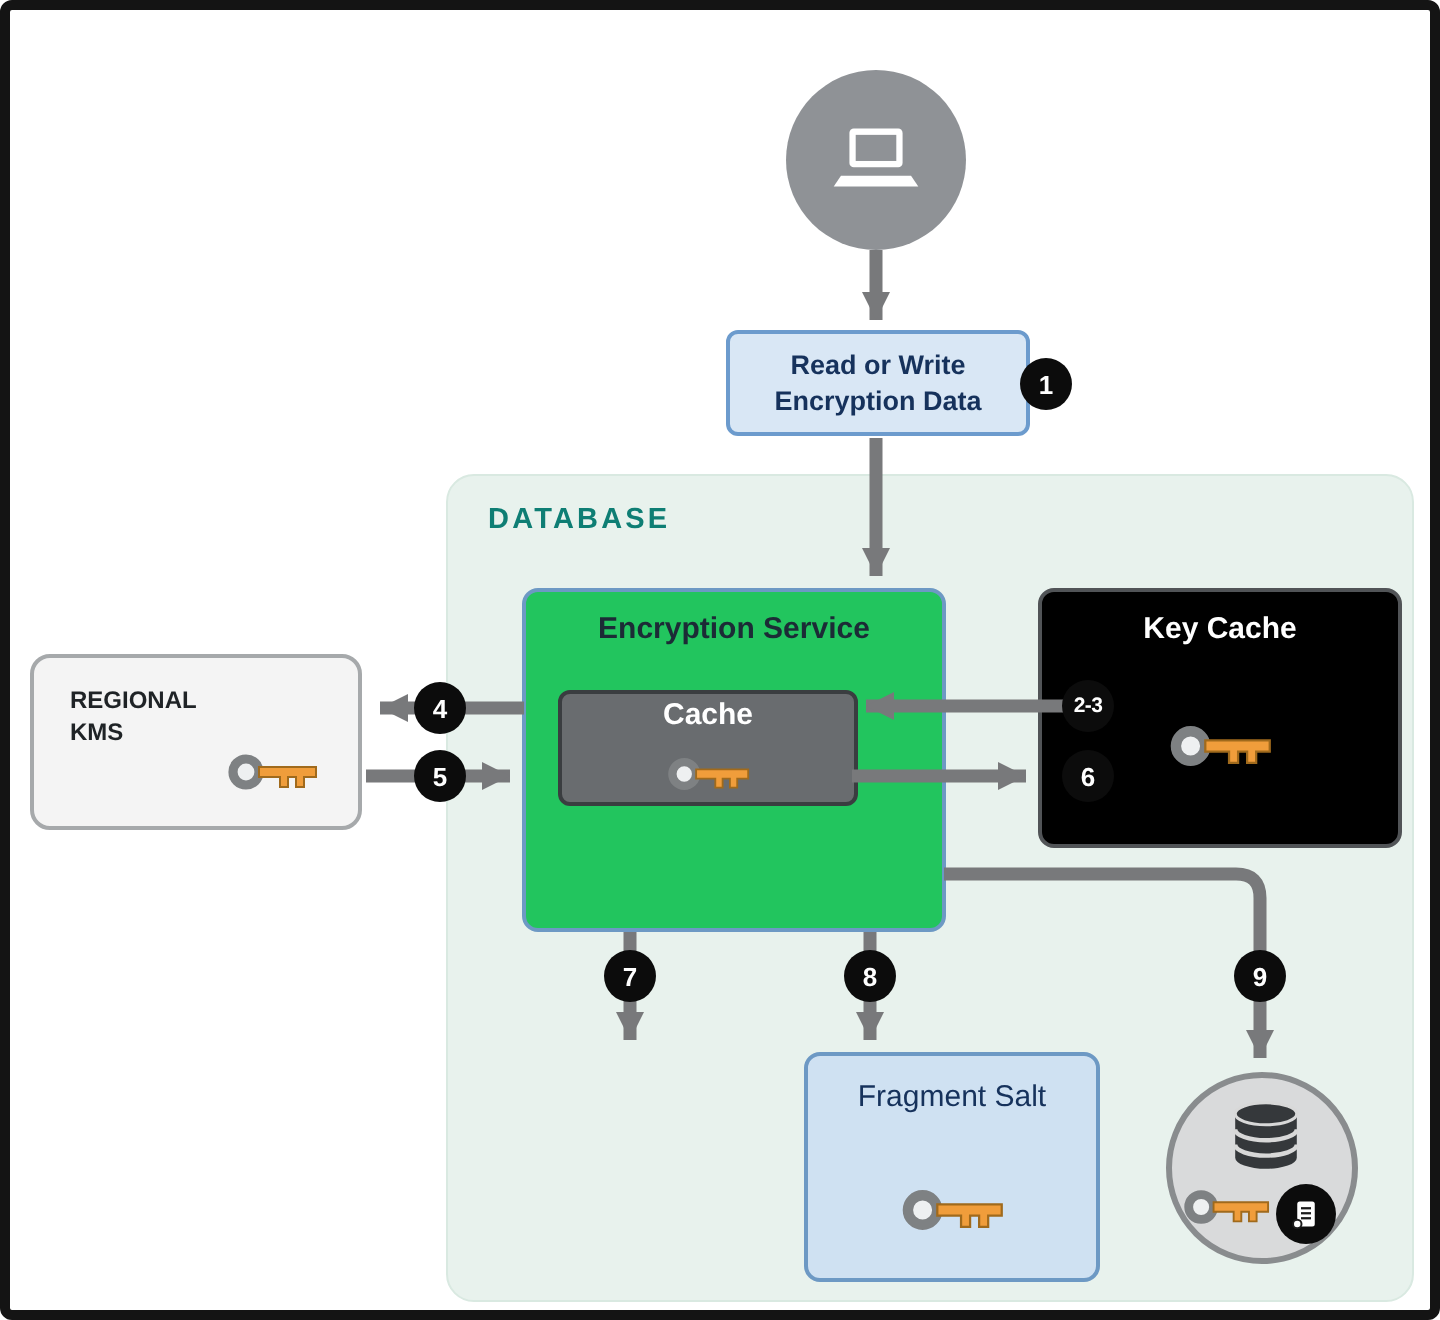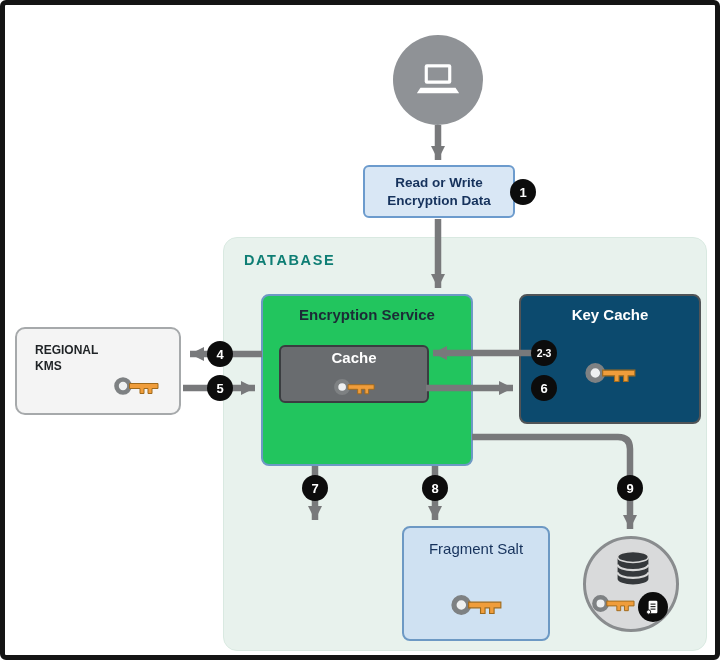--- a/index.html
+++ b/index.html
@@ -42,21 +42,21 @@
   }
   .es-title{margin-top:10px;text-align:center;font-size:15px;font-weight:bold;color:#1c2b36;}
   .cache-box{
     position:absolute;left:16px;top:49px;width:150px;height:58px;box-sizing:border-box;
     background:#696c6f;border:2px solid #3a3d40;border-radius:6px;
     display:flex;align-items:center;justify-content:center;gap:9px;flex-direction:column;
   }
   .cache-label{color:#ffffff;font-size:15px;font-weight:bold;}
 
   .keycache-box{
-    left:295px;top:56px;width:182px;height:130px;background:#0c4a6e;
+    left:295px;top:56px;width:182px;height:130px;background:#000000;
     border:2px solid #515457;border-radius:8px;z-index:2;
   }
   .keycache-title{margin-top:10px;text-align:center;font-size:15px;font-weight:bold;color:#ffffff;}
   .keycache-key{position:absolute;left:50%;top:62px;transform:translateX(-50%);}
 
   .kms-box{
     position:absolute;left:10px;top:322px;width:166px;height:88px;box-sizing:border-box;
     background:#f4f4f4;border:2px solid #a6a9ab;border-radius:10px;z-index:2;
   }
   .kms-text{position:absolute;left:18px;top:14px;font-size:12px;font-weight:bold;color:#1f2326;line-height:1.3;}

